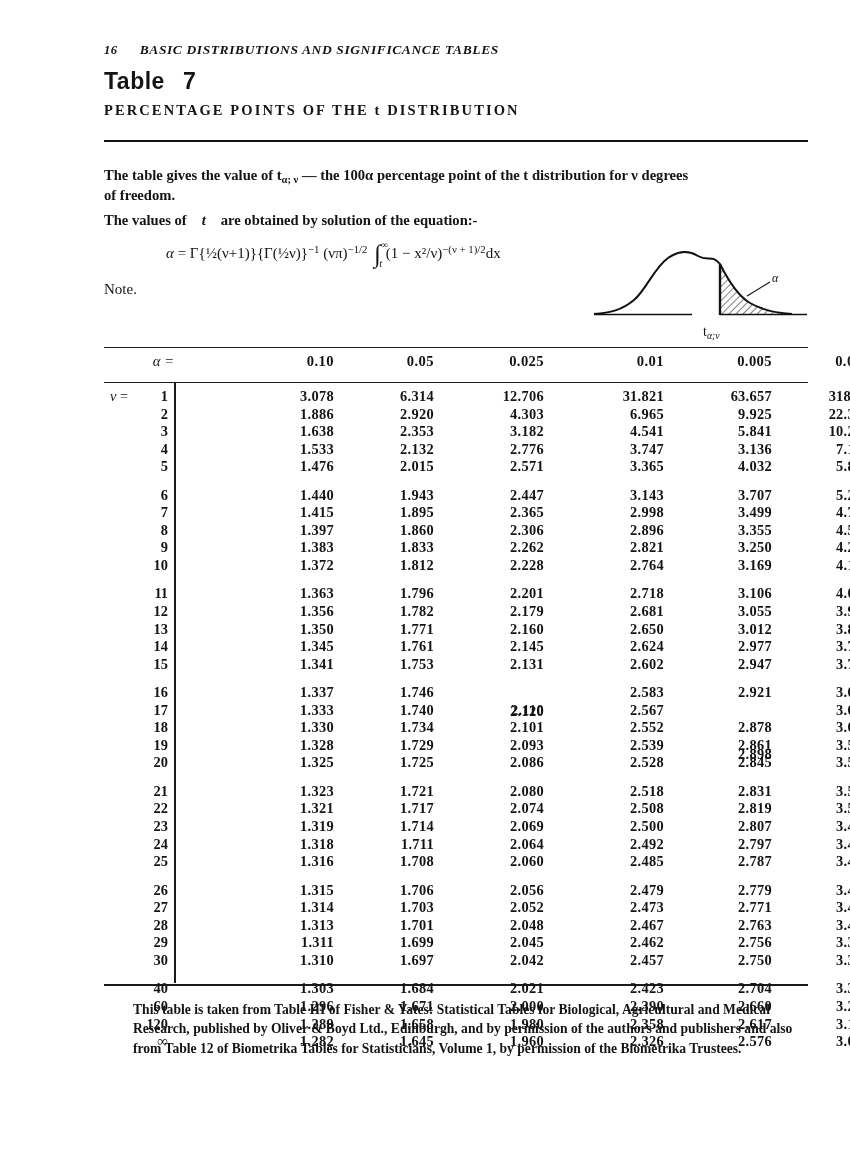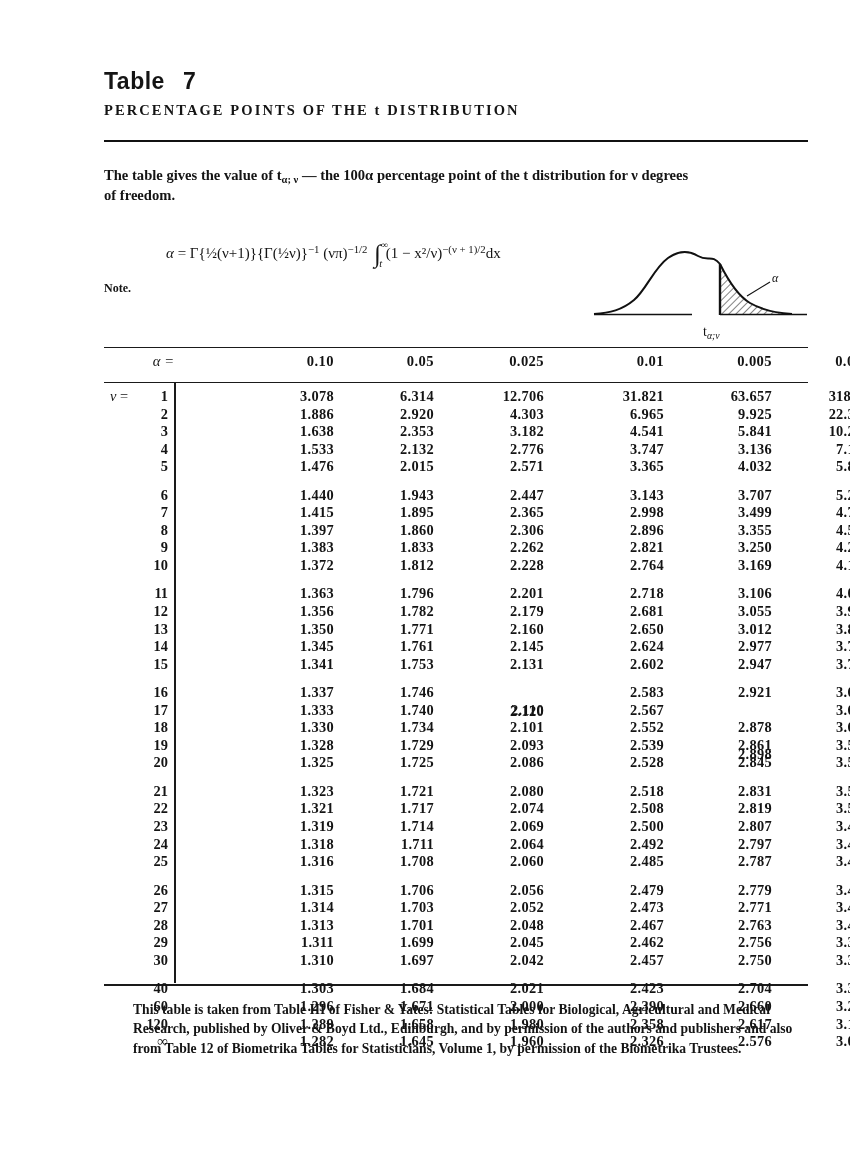--- a/index.html
+++ b/index.html
@@ -165,22 +165,22 @@
     bottom: -4px;
     left: 5px;
     font-style: italic;
   }
 
   
   .note-label {
     position: absolute;
     left: 104px;
     top: 281px;
-    font-size: 12px;
-    font-weight: bold;
+    font-size: 15px;
+    font-weight: normal;
   }
   .note-body {
     position: absolute;
     left: 157px;
     top: 281px;
     width: 390px;
     font-size: 14.2px;
     font-weight: bold;
     line-height: 1.32;
   }
@@ -278,32 +278,38 @@
     font-weight: bold;
     line-height: 1.42;
     font-family: "Liberation Serif", serif;
   }
 </style>
 </head>
 <body>
 
 <div class="page">
 
+  <div class="runhead">
+    <span class="folio">16</span><span>BASIC DISTRIBUTIONS AND SIGNIFICANCE TABLES</span>
+  </div>
 
   <div class="table-title">
     <span>Table</span><span class="num">7</span>
   </div>
   <div class="subtitle">PERCENTAGE POINTS OF THE t DISTRIBUTION</div>
 
   <div class="rule-top"></div>
 
   <div class="intro">
     <span>The table gives the value of t</span><sub class="small">α; ν</sub><span> — the 100α percentage point of the t distribution for ν degrees of freedom.</span>
   </div>
 
+  <div class="intro-2">
+    <span>The values of</span><span class="tsym">t</span><span>are obtained by solution of the equation:-</span>
+  </div>
 
   <div class="equation">
     <span class="it">α</span>
     <span>=</span>
     <span>Γ{½(ν+1)}</span><span>{Γ(½ν)}</span><sup class="small">−1</sup>
     <span>(νπ)</span><sup class="small">−1/2</sup>
     <span class="intg"><span>∫</span><span class="lim-up">∞</span><span class="lim-lo">t</span></span>
     <span>(1 − x²/ν)</span><sup class="small">−(ν + 1)/2</sup><span>dx</span>
   </div>
 

